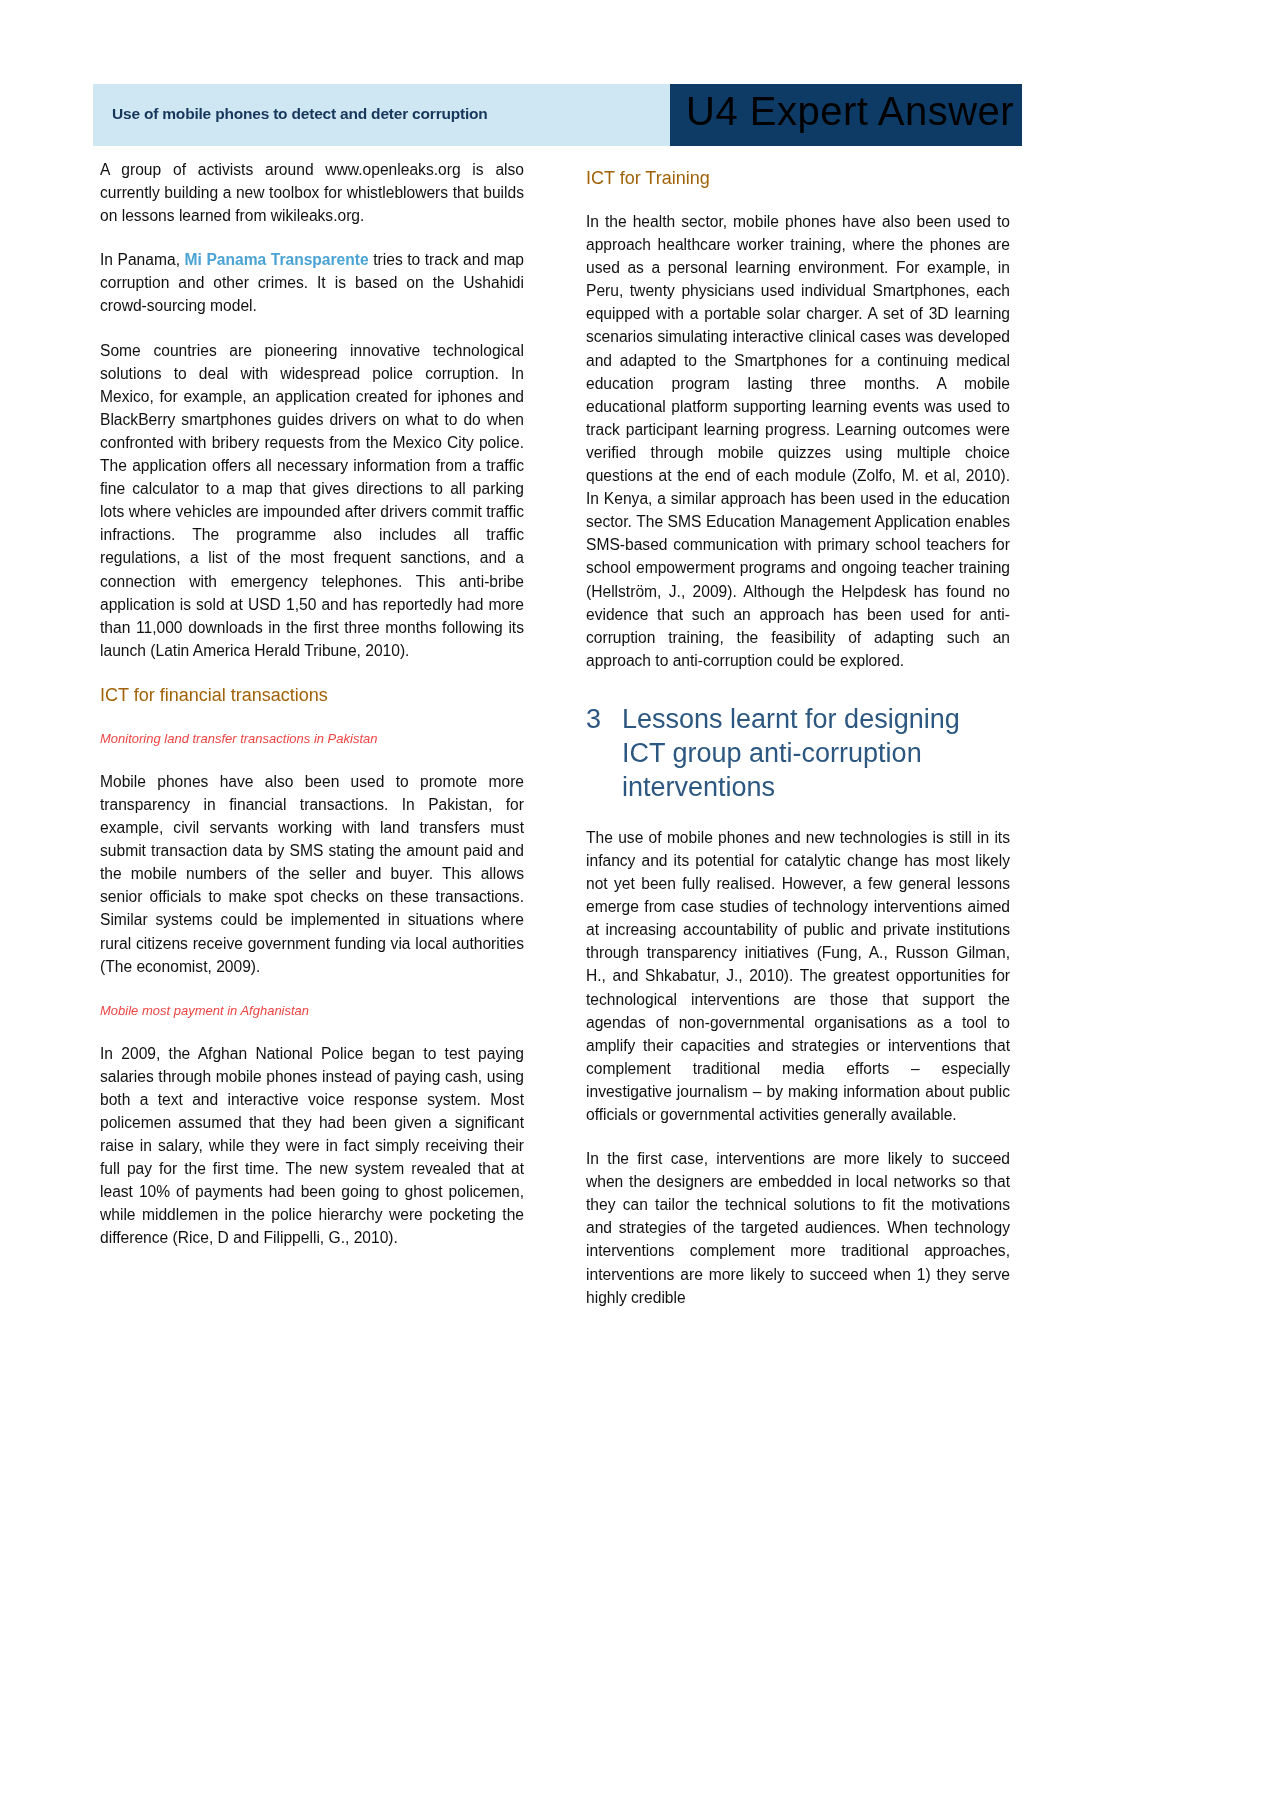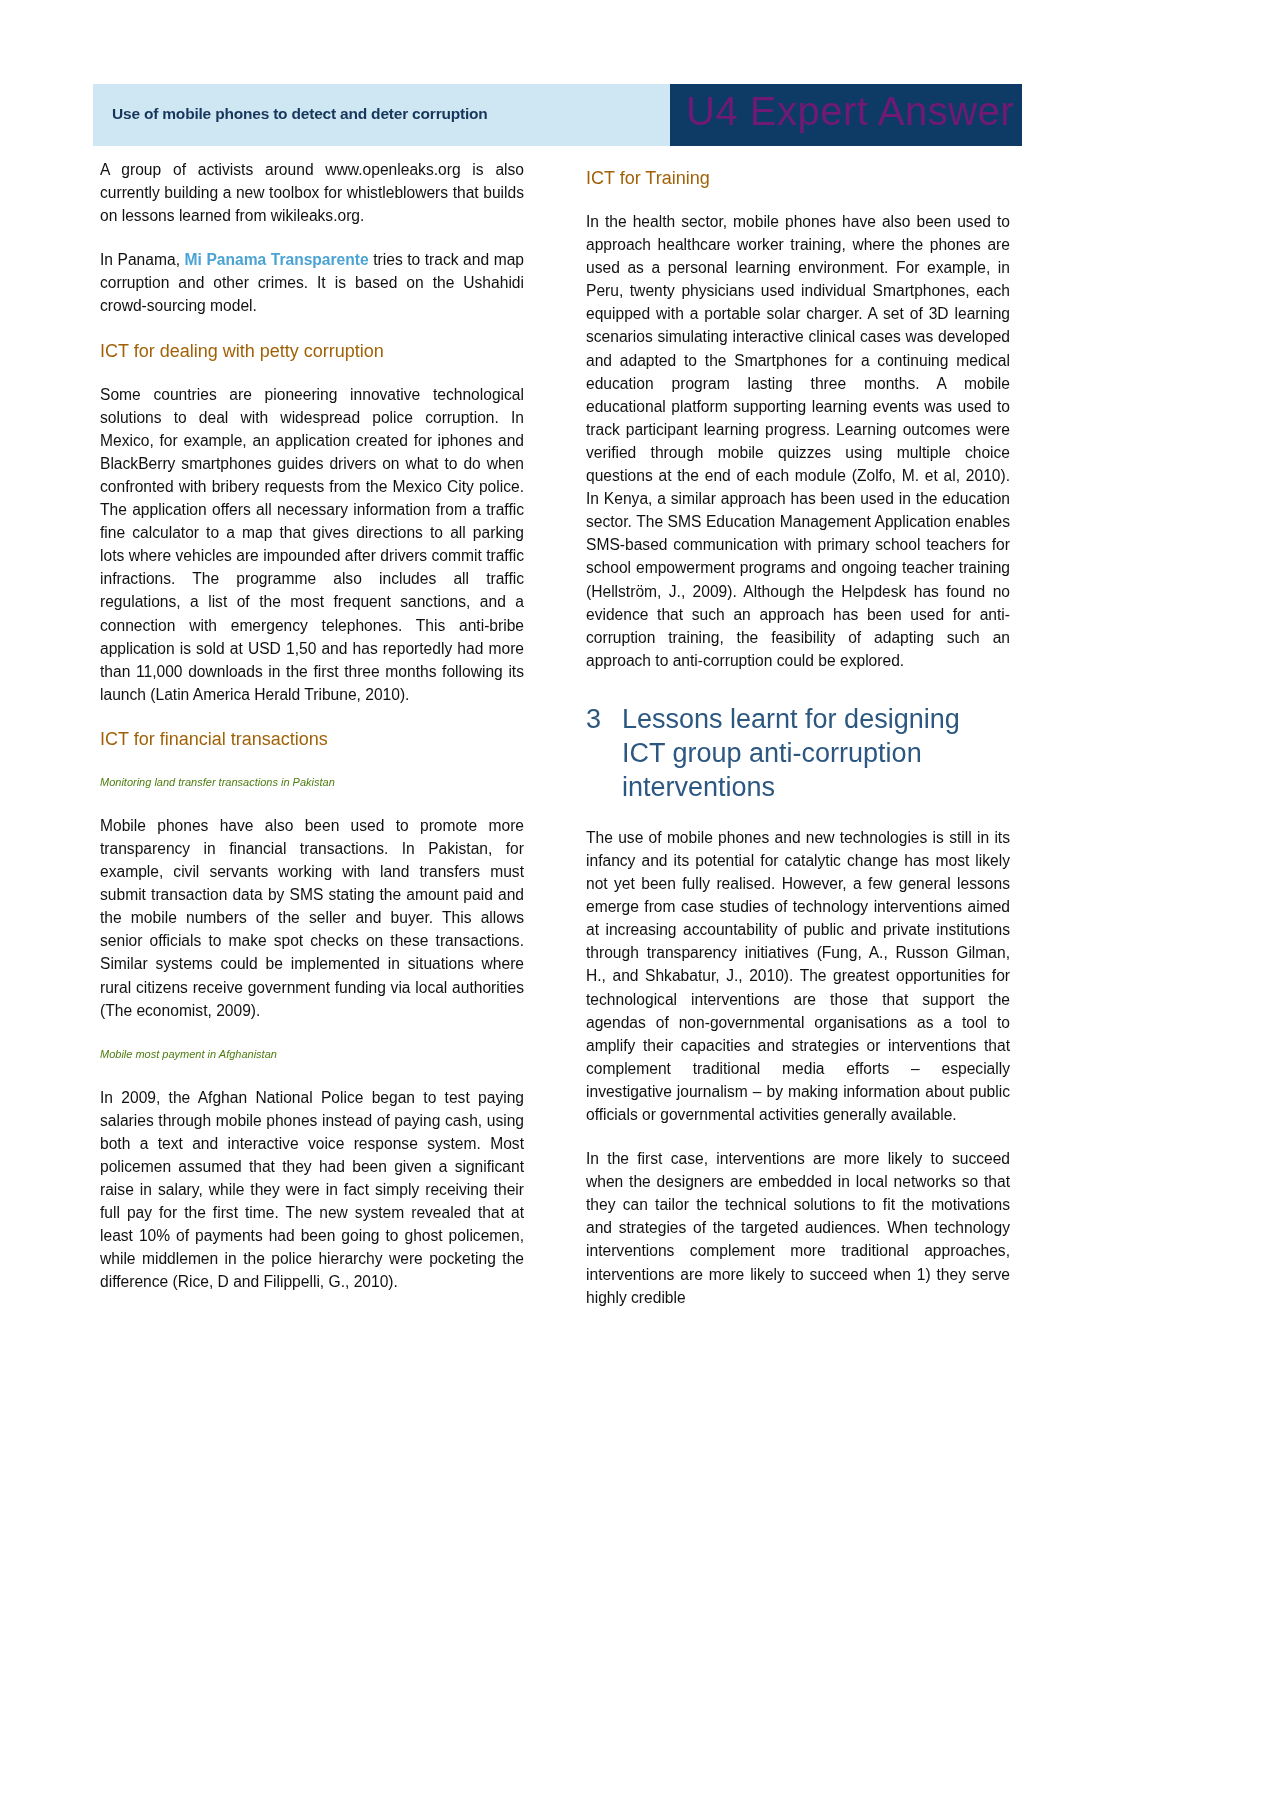--- a/index.html
+++ b/index.html
@@ -54,21 +54,21 @@
     width: 352px;
     height: 62px;
     background: #0d3b66;
   }
   .header-logo-text {
     position: absolute;
     left: 686px;
     top: 5px;
     font-size: 40px;
     font-weight: 400;
-    color: #701a75;
+    color: #000000;
     letter-spacing: 0.5px;
     white-space: nowrap;
   }
 
   
   .columns {
     position: absolute;
     left: 0;
     top: 158px;
     width: 1272px;
@@ -101,25 +101,25 @@
   h2.sub-head {
     margin: 8px 0 20px 0;
     font-size: 18px;
     font-weight: 400;
     line-height: 24px;
     color: #a16207;
   }
 
   h3.italic-head {
     margin: 8px 0 20px 0;
-    font-size: 11px;
+    font-size: 13px;
     font-weight: 400;
     font-style: italic;
     line-height: 23px;
-    color: #4d7c0f;
+    color: #ef4444;
     text-align: justify;
   }
 
   h1.section-head {
     margin: 30px 0 22px 0;
     font-size: 27px;
     font-weight: 400;
     line-height: 34px;
     color: #2c5780;
     display: flex;
@@ -172,21 +172,20 @@
   </div>
 
   <div class="columns">
 
     <div class="col col-left">
 
       <p class="body-text">A group of activists around www.openleaks.org is also currently building a new toolbox for whistleblowers that builds on lessons learned from wikileaks.org.</p>
 
       <p class="body-text"><span>In Panama, </span><span class="link-blue">Mi Panama Transparente</span><span> tries to track and map corruption and other crimes. It is based on the Ushahidi crowd-sourcing model.</span></p>
 
-      <h2 class="sub-head">ICT for dealing with petty corruption</h2>
 
       <p class="body-text">Some countries are pioneering innovative technological solutions to deal with widespread police corruption. In Mexico, for example, an application created for iphones and BlackBerry smartphones guides drivers on what to do when confronted with bribery requests from the Mexico City police. The application offers all necessary information from a traffic fine calculator to a map that gives directions to all parking lots where vehicles are impounded after drivers commit traffic infractions. The programme also includes all traffic regulations, a list of the most frequent sanctions, and a connection with emergency telephones. This anti-bribe application is sold at USD 1,50 and has reportedly had more than 11,000 downloads in the first three months following its launch (Latin America Herald Tribune, 2010).</p>
 
       <h2 class="sub-head">ICT for financial transactions</h2>
 
       <h3 class="italic-head">Monitoring land transfer transactions in Pakistan</h3>
 
       <p class="body-text">Mobile phones have also been used to promote more transparency in financial transactions. In Pakistan, for example, civil servants working with land transfers must submit transaction data by SMS stating the amount paid and the mobile numbers of the seller and buyer. This allows senior officials to make spot checks on these transactions. Similar systems could be implemented in situations where rural citizens receive government funding via local authorities (The economist, 2009).</p>
 
       <h3 class="italic-head">Mobile most payment in Afghanistan</h3>

